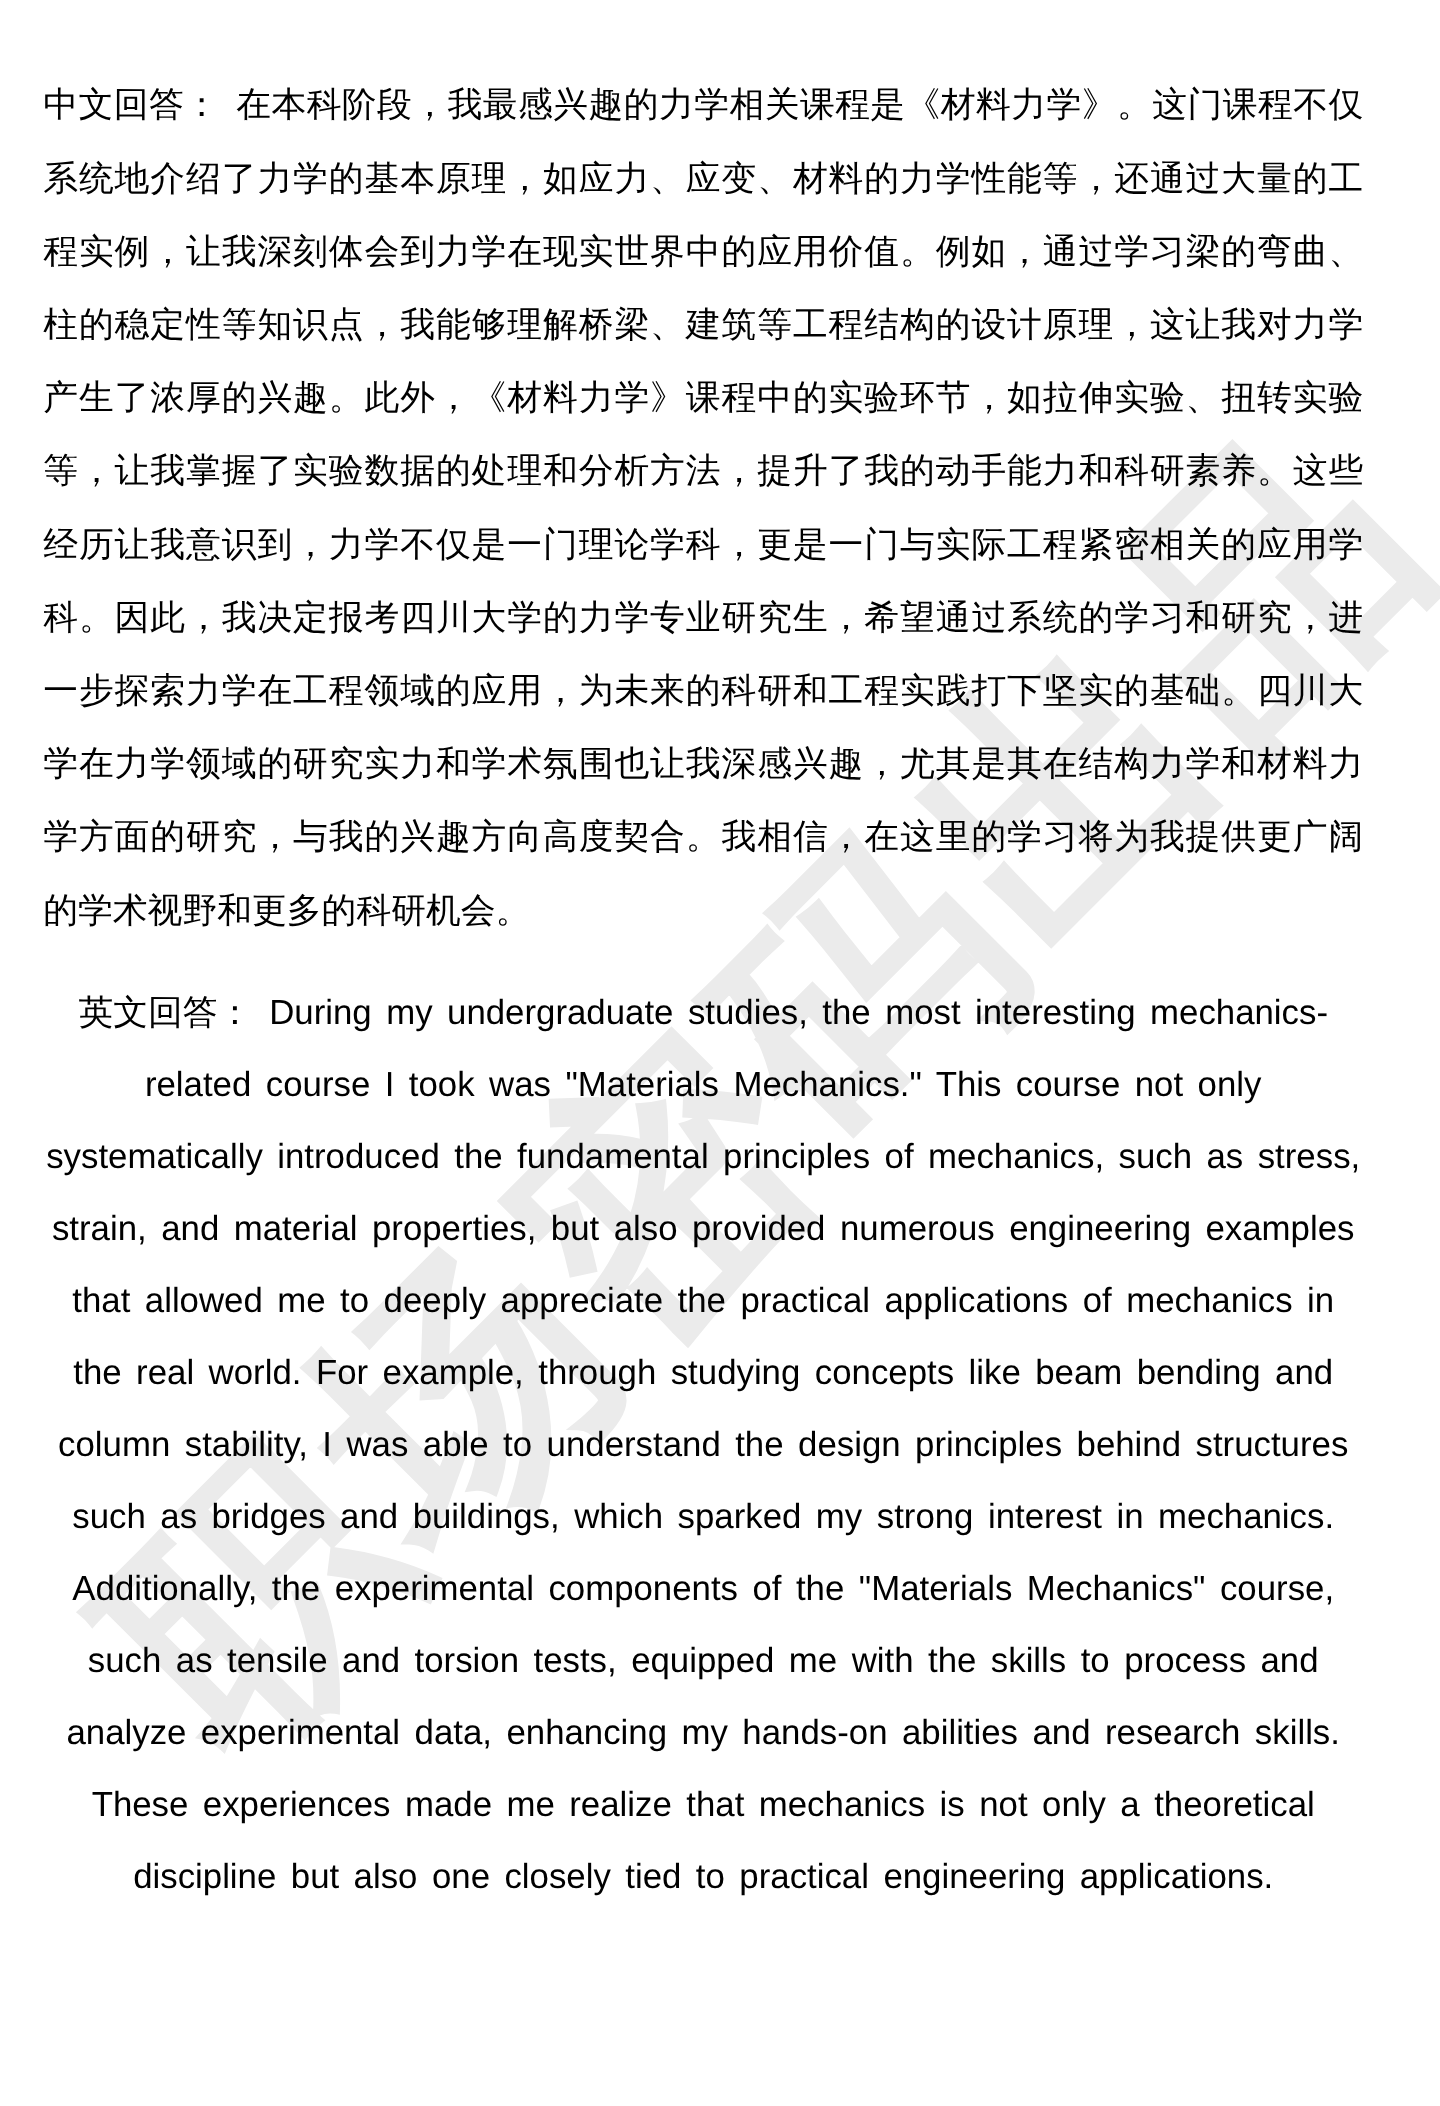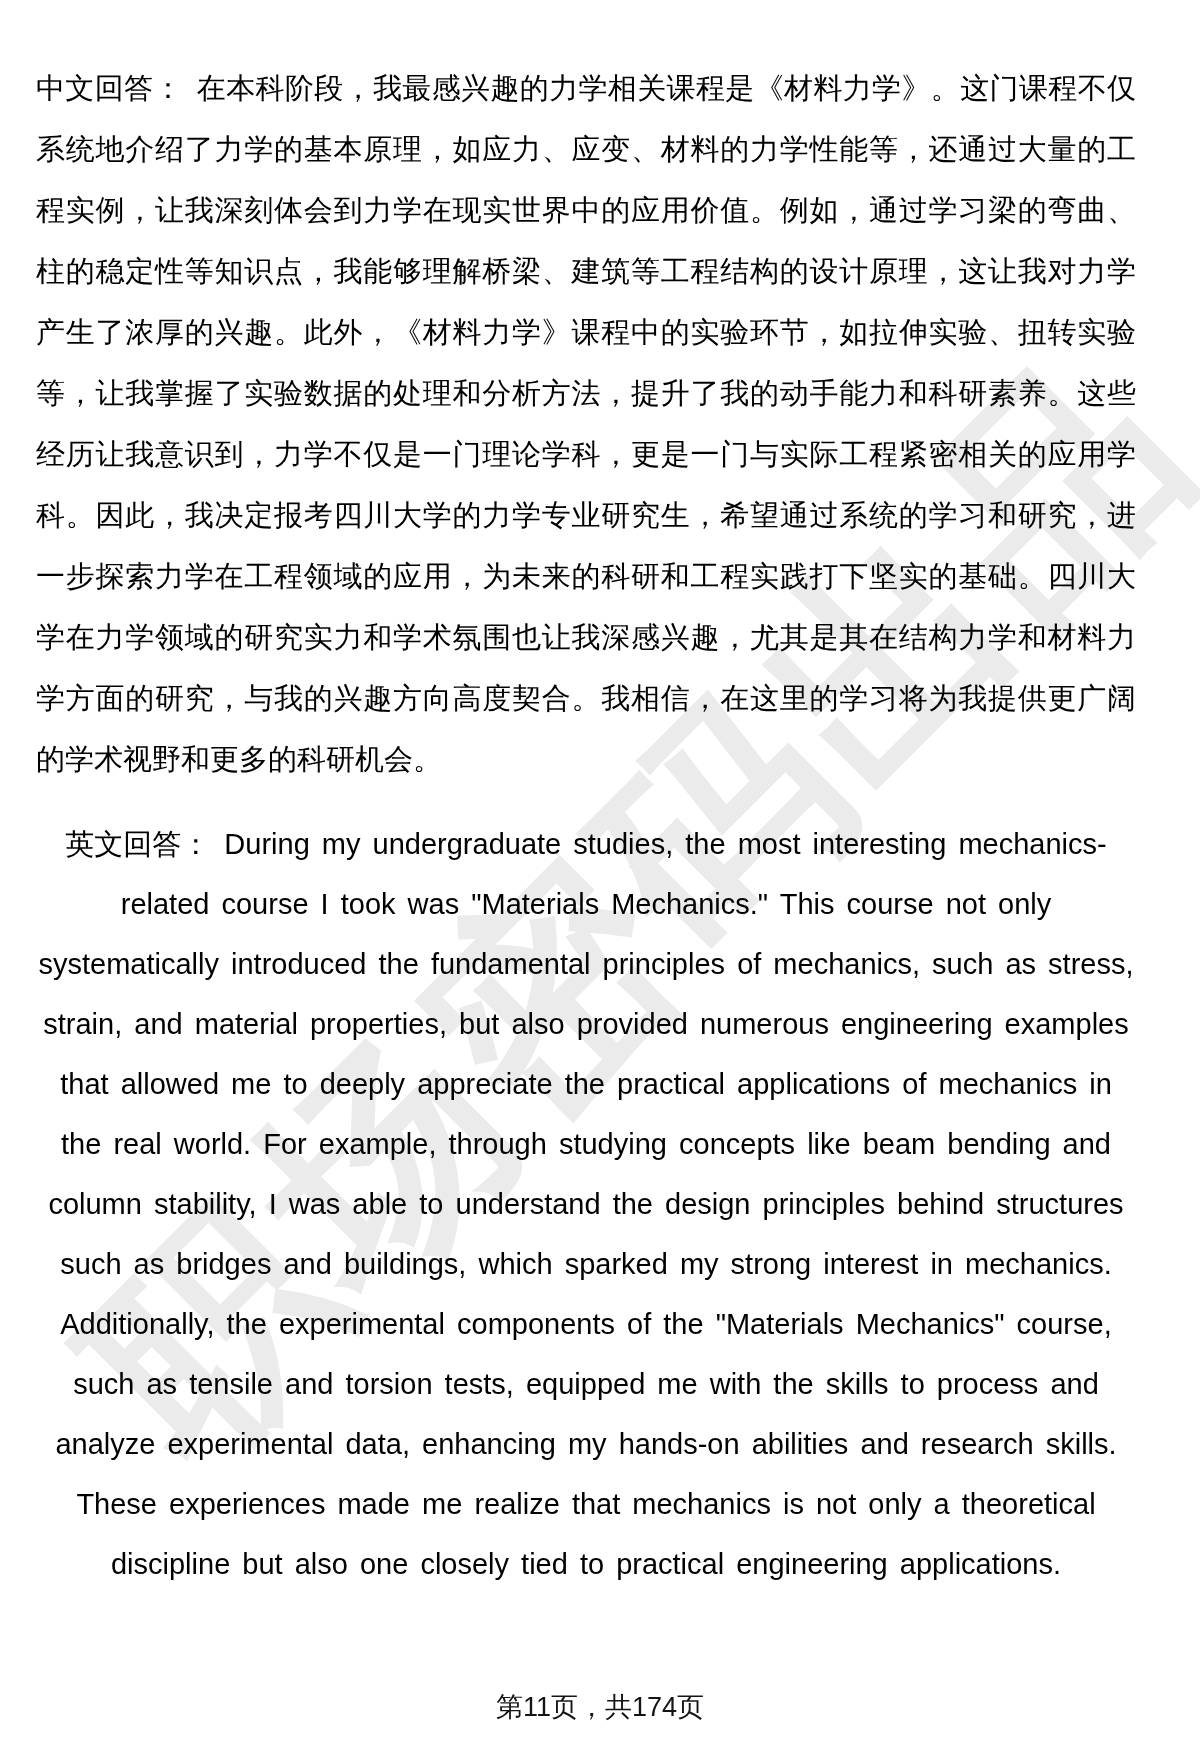--- a/index.html
+++ b/index.html
@@ -64,15 +64,14 @@
   <div class="watermark">职场密码出品</div>
 
   <div class="content">
 
     <p class="para para-zh"><span class="para-label">中文回答：</span><span>在本科阶段，我最感兴趣的力学相关课程是《材料力学》。这门课程不仅系统地介绍了力学的基本原理，如应力、应变、材料的力学性能等，还通过大量的工程实例，让我深刻体会到力学在现实世界中的应用价值。例如，通过学习梁的弯曲、柱的稳定性等知识点，我能够理解桥梁、建筑等工程结构的设计原理，这让我对力学产生了浓厚的兴趣。此外，《材料力学》课程中的实验环节，如拉伸实验、扭转实验等，让我掌握了实验数据的处理和分析方法，提升了我的动手能力和科研素养。这些经历让我意识到，力学不仅是一门理论学科，更是一门与实际工程紧密相关的应用学科。因此，我决定报考四川大学的力学专业研究生，希望通过系统的学习和研究，进一步探索力学在工程领域的应用，为未来的科研和工程实践打下坚实的基础。四川大学在力学领域的研究实力和学术氛围也让我深感兴趣，尤其是其在结构力学和材料力学方面的研究，与我的兴趣方向高度契合。我相信，在这里的学习将为我提供更广阔的学术视野和更多的科研机会。</span></p>
 
     <p class="para para-en"><span class="para-label">英文回答：</span><span>During my undergraduate studies, the most interesting mechanics-related course I took was "Materials Mechanics." This course not only systematically introduced the fundamental principles of mechanics, such as stress, strain, and material properties, but also provided numerous engineering examples that allowed me to deeply appreciate the practical applications of mechanics in the real world. For example, through studying concepts like beam bending and column stability, I was able to understand the design principles behind structures such as bridges and buildings, which sparked my strong interest in mechanics. Additionally, the experimental components of the "Materials Mechanics" course, such as tensile and torsion tests, equipped me with the skills to process and analyze experimental data, enhancing my hands-on abilities and research skills. These experiences made me realize that mechanics is not only a theoretical discipline but also one closely tied to practical engineering applications.</span></p>
 
   </div>
 
-  <div class="footer">第11页，共174页</div>
 
 </div>
 
 </body></html>

